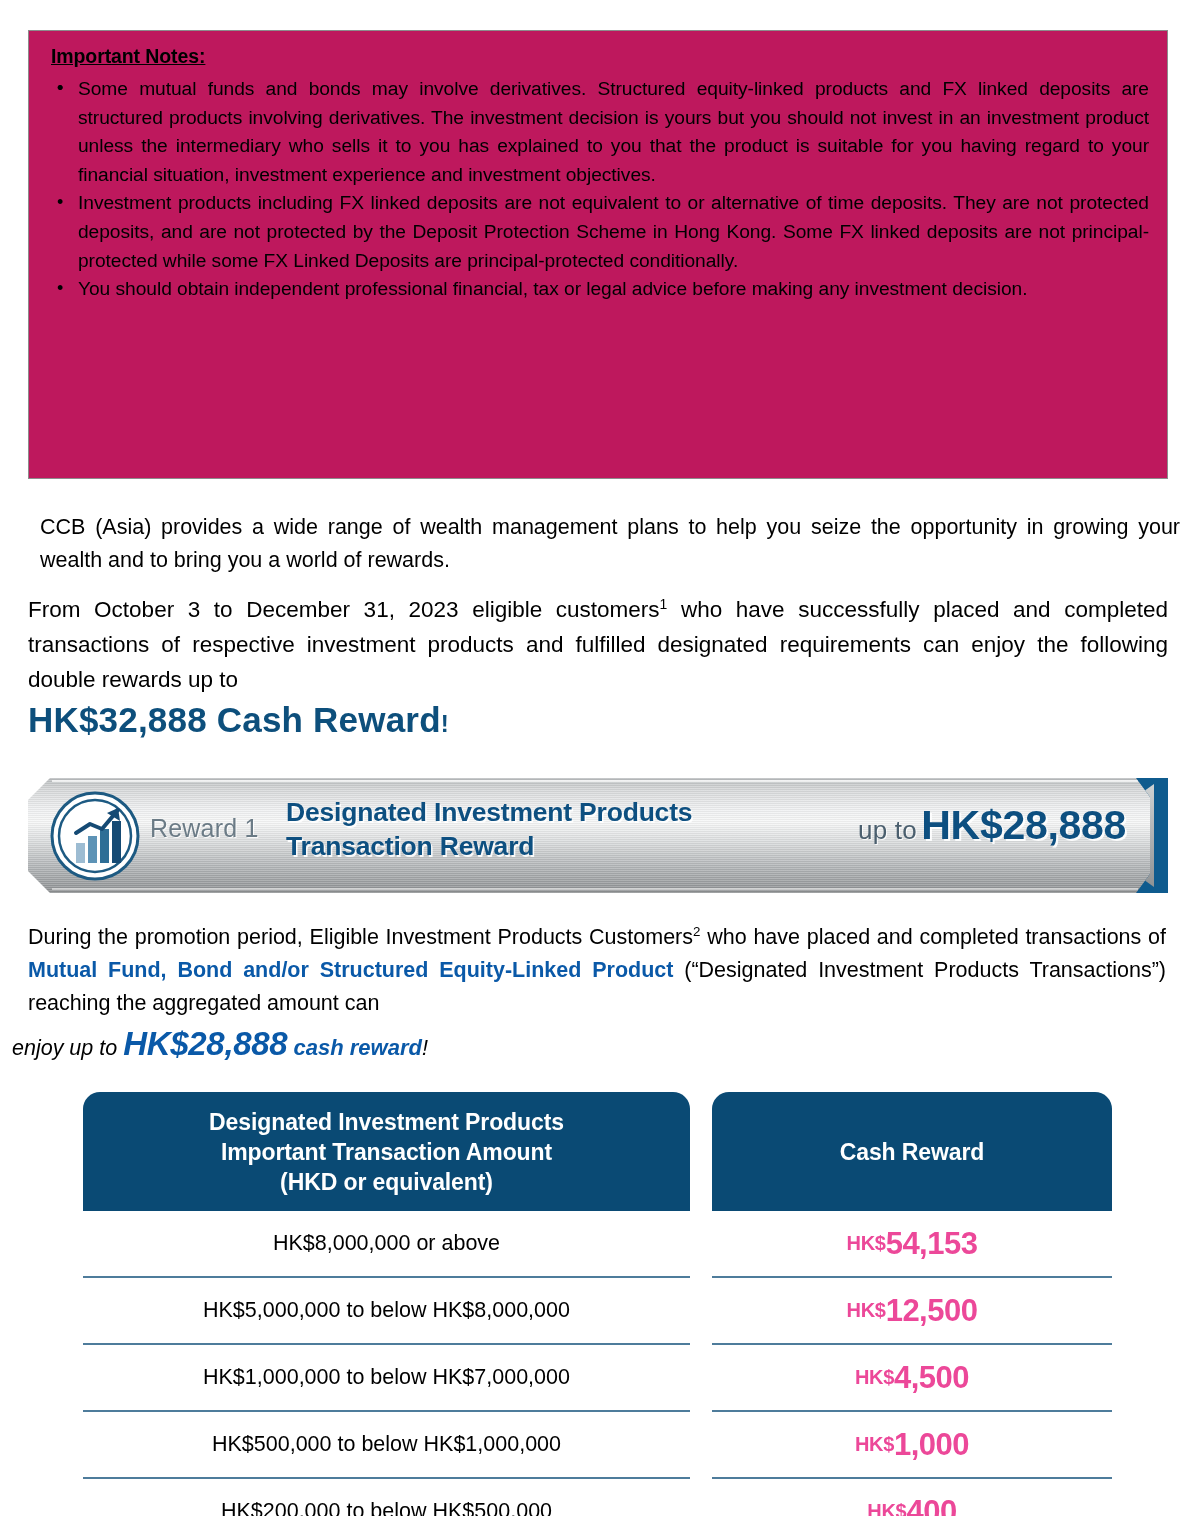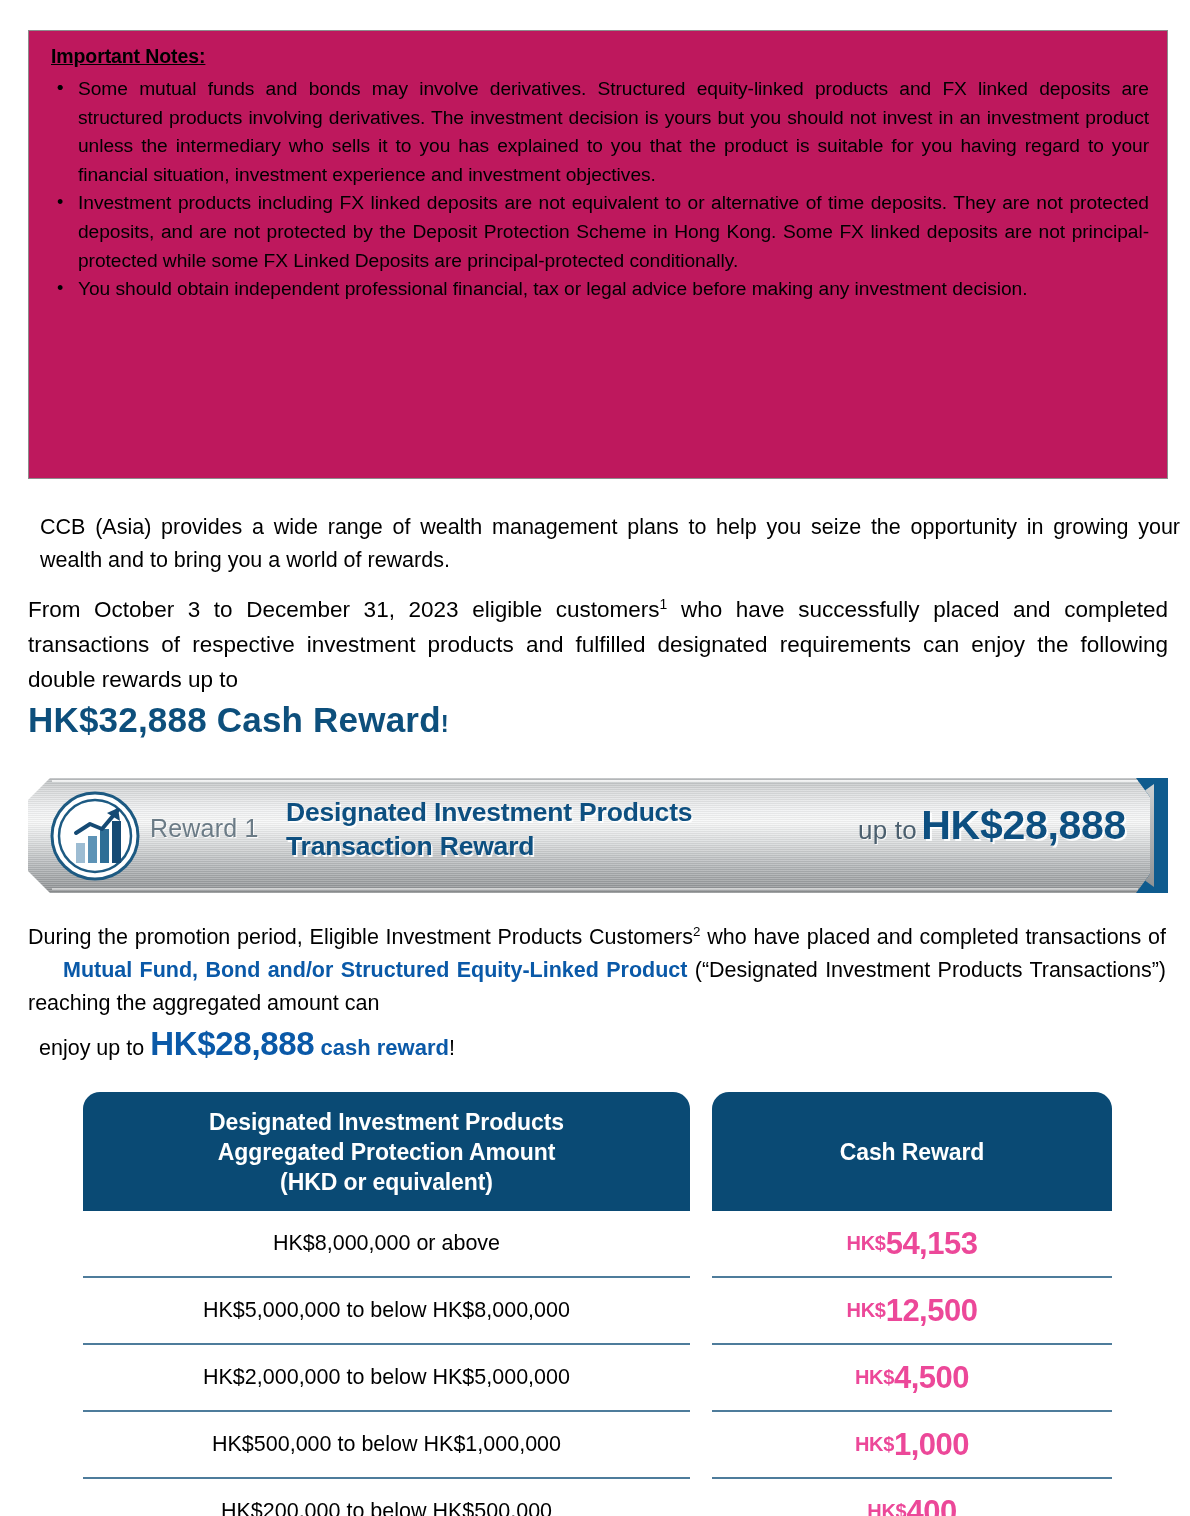--- a/index.html
+++ b/index.html
@@ -192,26 +192,27 @@
   
   .mid-para {
     position: absolute;
     left: 28px; top: 921px;
     width: 1138px;
     font-size: 21.5px;
     line-height: 33px;
     text-align: justify;
     text-justify: inter-word;
   }
-  .mid-para b.blue { color: #0a59a8; margin-left: 35px; }
+  .mid-para b.blue { color: #0a59a8; }
   .mid-last {
     position: absolute;
-    left: 39px; top: 1025px;
+    left: 12px; top: 1025px;
     font-size: 21.5px;
     white-space: nowrap;
+    font-style: italic;
   }
   .mid-last .amt {
     font-size: 33px;
     font-weight: bold;
     color: #0a59a8;
     letter-spacing: -0.3px;
   }
   .mid-last .cr {
     font-size: 22px;
     font-weight: bold;
@@ -321,21 +322,21 @@
 
 <div class="mid-para"><span>During the promotion period, Eligible Investment Products Customers</span><sup>2</sup><span> who have placed and completed transactions of </span><b class="blue">Mutual Fund, Bond and/or Structured Equity-Linked Product</b><span> (“Designated Investment Products Transactions”) reaching the aggregated amount can</span></div>
 
 <div class="mid-last"><span>enjoy up to </span><span class="amt">HK$28,888</span><span class="cr"> cash reward</span><span>!</span></div>
 
 <div class="table-wrap">
   <div class="thead">
     <div class="th col-a">
       <div>
         <div>Designated Investment Products</div>
-        <div>Aggregated Protection Amount</div>
+        <div>Important Transaction Amount</div>
         <div>(HKD or equivalent)</div>
       </div>
     </div>
     <div class="th col-b">Cash Reward</div>
   </div>
 
   <div class="trow">
     <div class="td col-a">HK$8,000,000 or above</div>
     <div class="td col-b">
         <span class="pfx">HK$</span>
@@ -345,21 +346,21 @@
 
   <div class="trow">
     <div class="td col-a">HK$5,000,000 to below HK$8,000,000</div>
     <div class="td col-b">
         <span class="pfx">HK$</span>
         <span class="num">12,500</span>
       </div>
   </div>
 
   <div class="trow">
-    <div class="td col-a">HK$2,000,000 to below HK$5,000,000</div>
+    <div class="td col-a">HK$1,000,000 to below HK$7,000,000</div>
     <div class="td col-b">
         <span class="pfx">HK$</span>
         <span class="num">4,500</span>
       </div>
   </div>
 
   <div class="trow">
     <div class="td col-a">HK$500,000 to below HK$1,000,000</div>
     <div class="td col-b">
         <span class="pfx">HK$</span>

